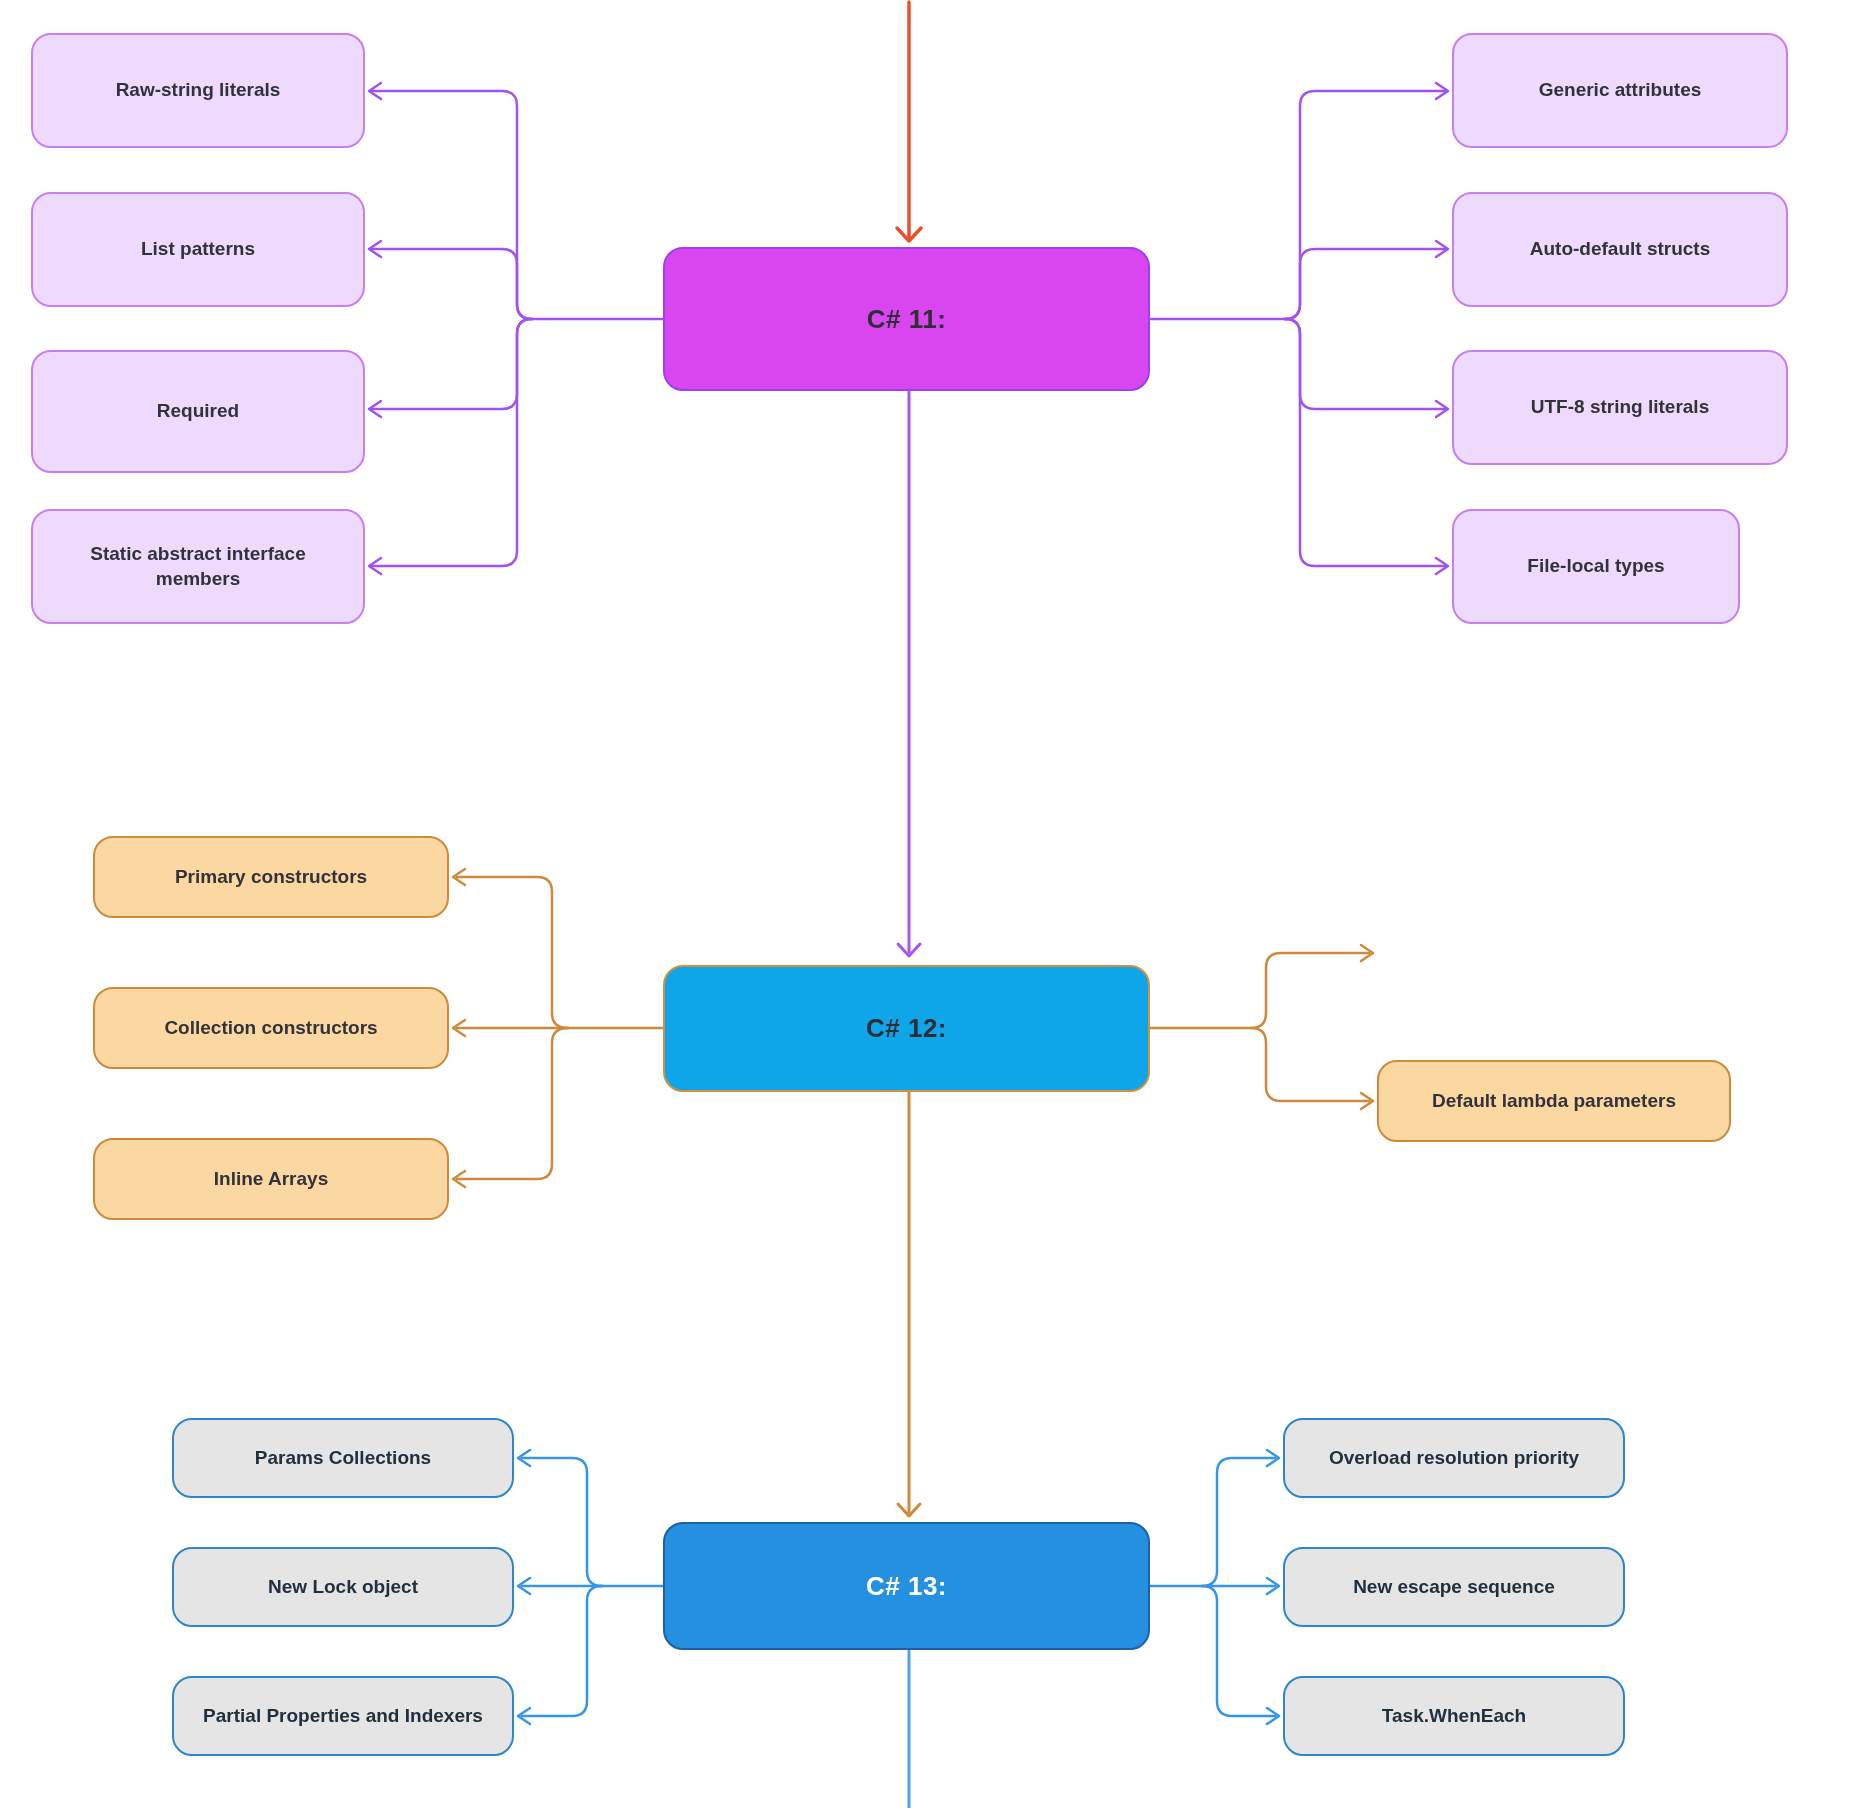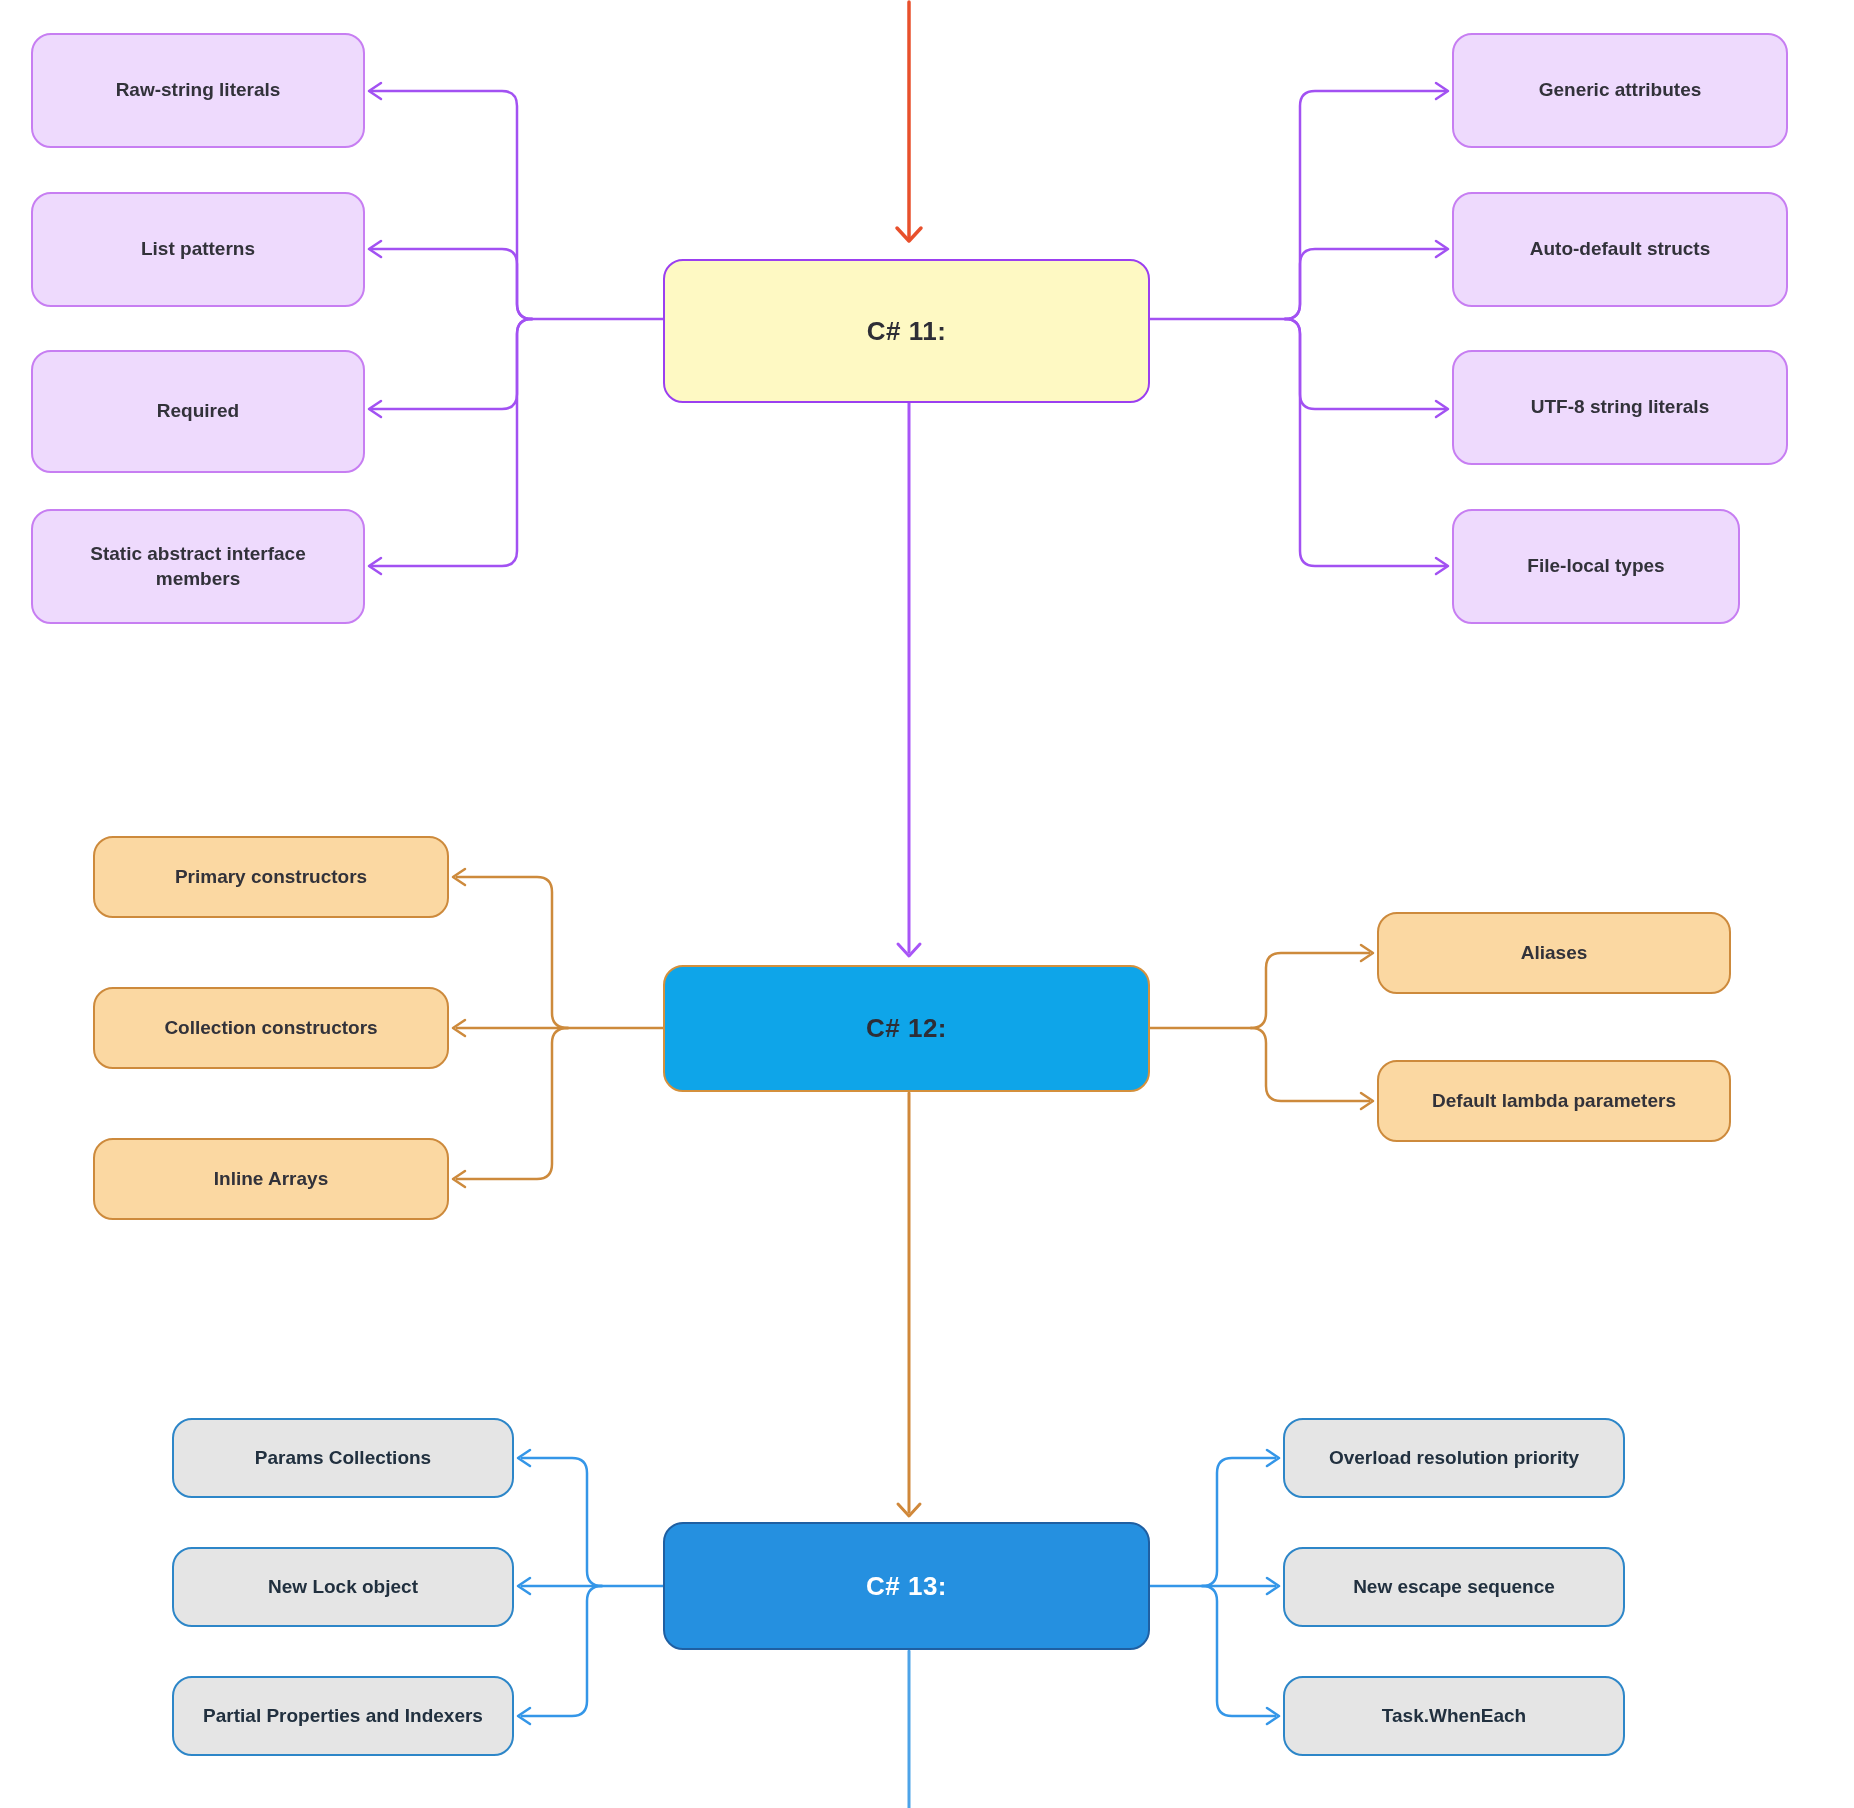--- a/index.html
+++ b/index.html
@@ -18,21 +18,21 @@
     box-sizing:border-box;
     display:flex;
     align-items:center;
     justify-content:center;
     text-align:center;
     border-radius:20px;
     font-weight:bold;
   }
   .leaf{font-size:19px;line-height:1.3;color:#32323a;padding:0 22px;}
   .central{font-size:26px;color:#2e2e36;letter-spacing:.5px;}
-  .c11c{background:#fef9c3;border:2.5px solid #9b3ff0;margin-top:12px;}
+  .c11c{background:#d946ef;border:2.5px solid #9b3ff0;}
   .c11l{background:#eedafd;border:2px solid #c77ef2;}
   .c12c{background:#0ea5e9;border:2.5px solid #d4903c;}
   .c12l{background:#fbd8a2;border:2px solid #cd8a3c;}
   .c13c{background:#2590e0;border:2.5px solid #1f5fa2;color:#ffffff;}
   .c13l{background:#e5e5e5;border:2px solid #2d86c8;color:#21303f;}
 </style>
 </head>
 <body>
 
 <div class="canvas">
@@ -155,23 +155,20 @@
   <div class="node leaf c12l" style="left:93px;top:836px;width:356px;height:82px">
     <span>Primary constructors</span>
   </div>
   <div class="node leaf c12l" style="left:93px;top:987px;width:356px;height:82px">
     <span>Collection constructors</span>
   </div>
   <div class="node leaf c12l" style="left:93px;top:1138px;width:356px;height:82px">
     <span>Inline Arrays</span>
   </div>
 
-  <div class="node leaf c12l" style="left:1377px;top:912px;width:354px;height:82px">
-    <span>Aliases</span>
-  </div>
   <div class="node leaf c12l" style="left:1377px;top:1060px;width:354px;height:82px">
     <span>Default lambda parameters</span>
   </div>
 
   <div class="node central c13c" style="left:663px;top:1522px;width:487px;height:128px">
     <span>C# 13:</span>
   </div>
 
   <div class="node leaf c13l" style="left:172px;top:1418px;width:342px;height:80px">
     <span>Params Collections</span>

